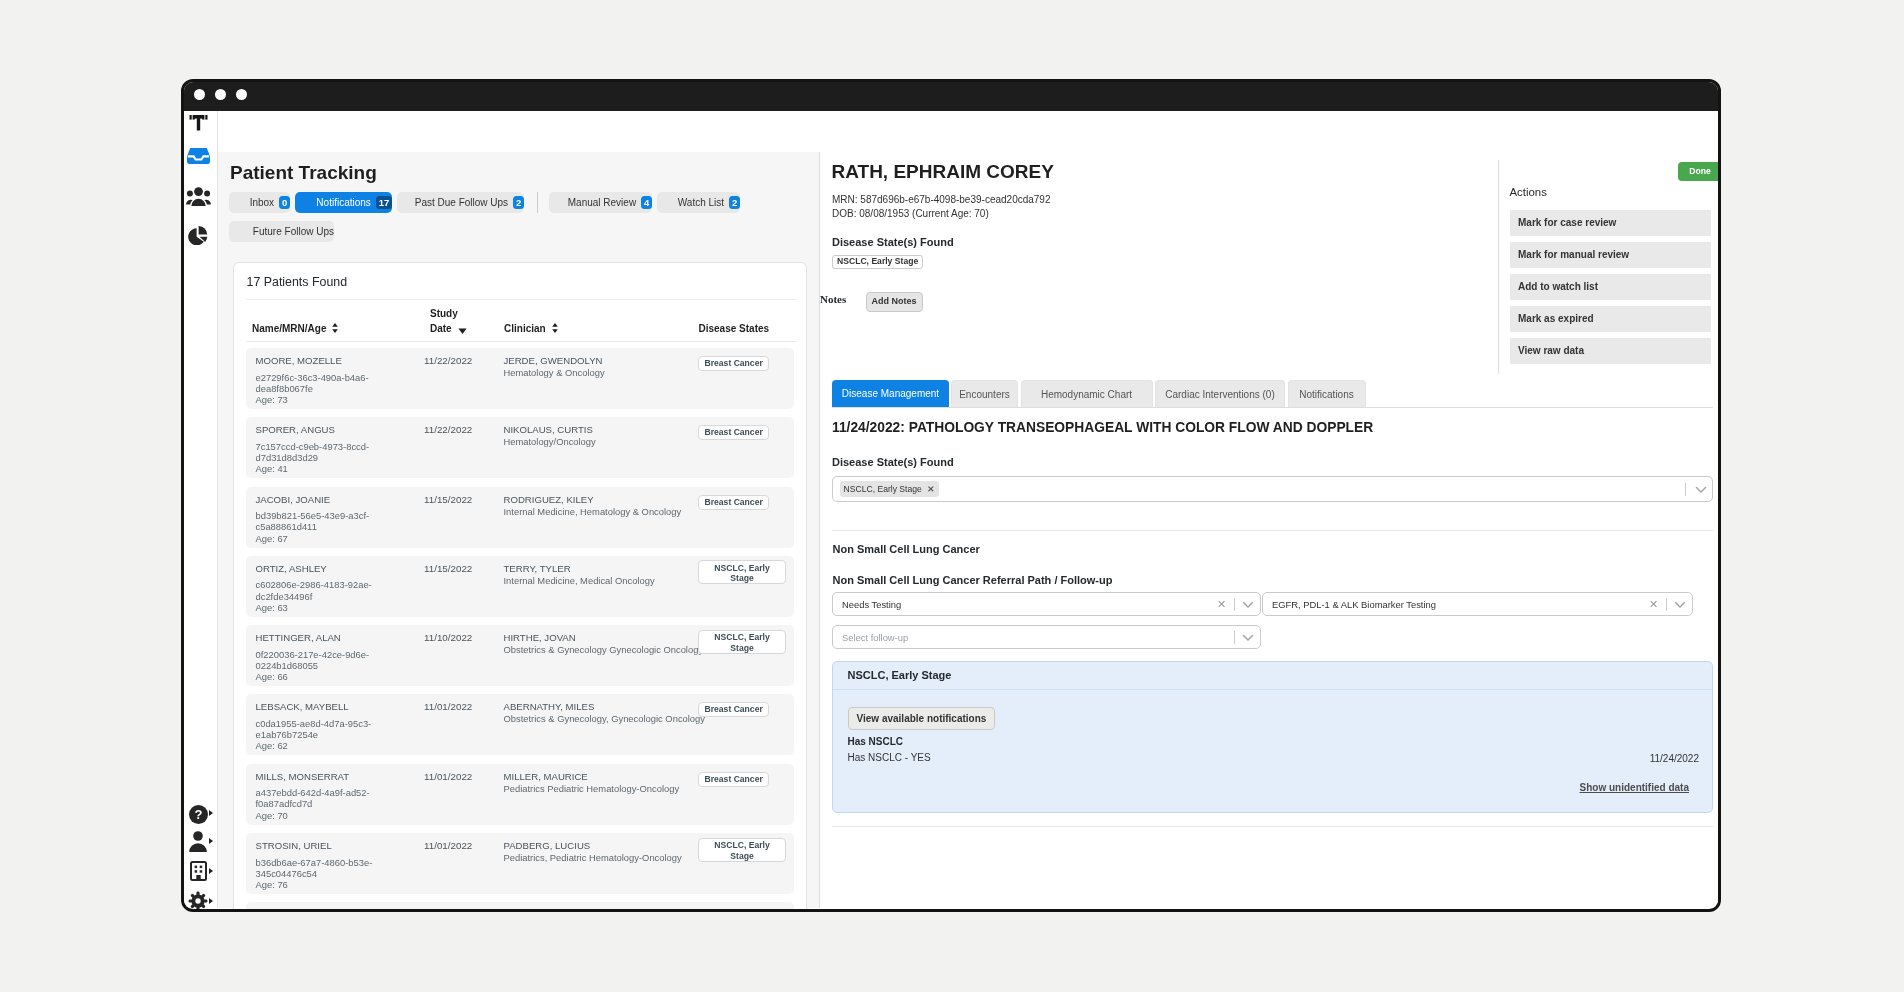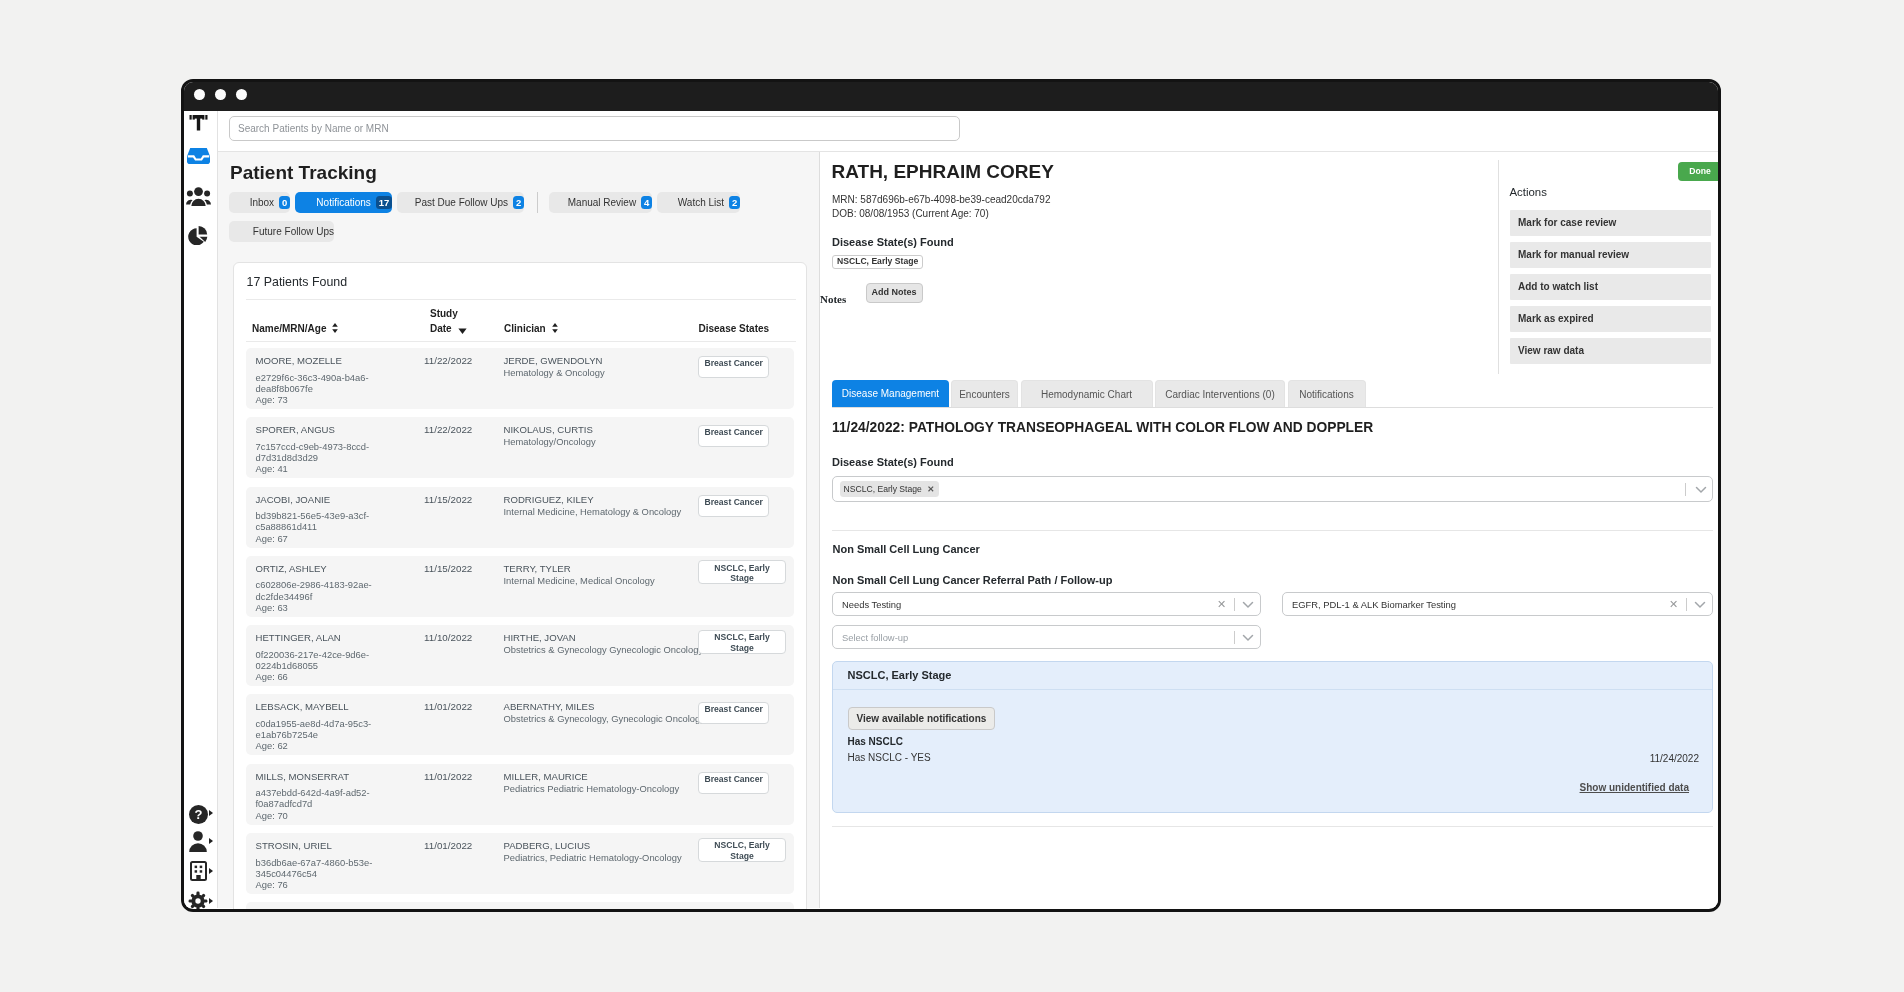--- a/index.html
+++ b/index.html
@@ -27,31 +27,31 @@
 .hr2 { position:absolute; left:12px; top:77.5px; width:550px; height:1px; background:#eaeaea; }
 .rows { position:absolute; left:12px; top:85px; width:550px; }
 .prow { position:relative; width:548px; height:61px; background:#f5f5f5; border-radius:5px; margin-bottom:8.3px; }
 .pname { position:absolute; left:9.5px; top:7px; font-size:9.6px; color:#4a545c; }
 .pmrn { position:absolute; left:9.5px; top:23.5px; font-size:9.4px; color:#5e686f; line-height:11.2px; }
 .page { position:absolute; left:9.5px; top:46px; font-size:9.4px; color:#5e686f; }
 .pdate { position:absolute; left:178px; top:7px; font-size:9.8px; color:#4a545c; }
 .pclin { position:absolute; left:257.5px; top:7px; font-size:9.6px; color:#4a545c; }
 .pdept { position:absolute; left:257.5px; top:19px; font-size:9.4px; color:#5e686f; }
 .chip { position:absolute; left:452px; background:#fff; border:1px solid #d6d9db; border-radius:4px; font-weight:bold; color:#3f4c55; }
-.chip1 { top:8px; height:22px; line-height:13px; padding:0 5.5px; font-size:8.6px; }
+.chip1 { top:8px; height:15px; line-height:13px; padding:0 5.5px; font-size:8.6px; }
 .chip2 { top:4.5px; width:88px; text-align:center; height:24px; font-size:8.6px; line-height:10.2px; padding-top:1.8px; }
 
 .rp { position:absolute; }
 .rname { left:11.5px; top:8.5px; font-size:19px; font-weight:bold; color:#1f1f1f; }
 .rmrn { left:12px; top:41.9px; font-size:10px; color:#333; }
 .rdob { left:12px; top:56.4px; font-size:10px; color:#333; }
 .rlbl { font-size:11px; font-weight:bold; color:#24292d; }
 .rchip { left:12px; top:103px; height:13.5px; background:#fff; border:1px solid #ccc; border-radius:3px; font-size:8.6px; font-weight:bold; color:#333; line-height:11.5px; padding:0 4px; }
 .rnotes { left:0; top:140.8px; font-size:11px; font-weight:bold; color:#24292d;font-family:Liberation Serif, serif; }
-.addnotes { left:45.5px; top:131px; height:19.5px; background:#e6e6e6; border:1px solid #c9c9c9; border-radius:4px; font-size:9px; font-weight:bold; color:#333; line-height:17.5px; padding:0 5px; }
+.addnotes { left:45.5px; top:140px; height:19.5px; background:#e6e6e6; border:1px solid #c9c9c9; border-radius:4px; font-size:9px; font-weight:bold; color:#333; line-height:17.5px; padding:0 5px; }
 .actdiv { left:678px; top:8px; width:1px; height:214px; background:#e0e0e0; }
 .done { left:858px; top:9.5px; width:44px; height:19px; background:#49a84d; border-radius:4px; color:#fff; font-size:8.6px; font-weight:bold; text-align:center; line-height:19px; }
 .act-title { left:689.5px; top:34px; font-size:11.4px; color:#24292d; }
 .abtn { left:689.5px; width:201.5px; height:26px; background:#e9e9e9; border-radius:1px; font-size:10px; font-weight:bold; color:#333; line-height:26px; padding-left:8.5px; }
 .tabs { position:absolute; left:12px; top:228px; display:flex; height:27px; }
 .tabs .tab { height:27px; background:#e9e9e9; color:#555; font-size:10px; line-height:27px; text-align:center; border-radius:4px 4px 0 0; margin-right:2.5px; border:1px solid #e3e3e3; border-bottom:none; }
 .tabs .tab.active { background:#0d82e4; color:#fff; margin-right:2px; border:none; }
 .tabline { position:absolute; left:12px; top:254.5px; width:881px; height:1px; background:#ddd; }
 .rhead { left:12px; top:267.5px; font-size:13.8px; font-weight:bold; color:#1f1f1f; }
 .lbl2 { left:12px; top:303.5px; }
@@ -152,23 +152,20 @@
           <rect x="8.4" y="0.6" width="3.2" height="4" rx="1.3" fill="#262626" transform="rotate(180 10 10)"></rect>
           <rect x="8.4" y="0.6" width="3.2" height="4" rx="1.3" fill="#262626" transform="rotate(225 10 10)"></rect>
           <rect x="8.4" y="0.6" width="3.2" height="4" rx="1.3" fill="#262626" transform="rotate(270 10 10)"></rect>
           <rect x="8.4" y="0.6" width="3.2" height="4" rx="1.3" fill="#262626" transform="rotate(315 10 10)"></rect>
           <circle cx="10" cy="10" r="6.6" fill="#262626"></circle>
           <circle cx="10" cy="10" r="2.7" fill="#fff"></circle>
         </svg>
       </div>
       <div class="arrow" style="left:24.5px; top:787px;"></div>
     </div>
-  <div class="searchrow">
-      <div class="searchinput">Search Patients by Name or MRN</div>
-    </div>
   <div class="content">
     <div class="leftpanel">
       <div class="pt-title">Patient Tracking</div>
       <div class="btn" style="left:11px; top:40px; width:61px;">Inbox <span class="badge">0</span></div>
       <div class="btn btn-blue" style="left:77px; top:40px; width:97px;">Notifications <span class="badge">17</span></div>
       <div class="btn" style="left:179px; top:40px; width:127px;">Past Due Follow Ups <span class="badge">2</span></div>
       <div class="vsep"></div>
       <div class="btn" style="left:331px; top:40px; width:103px;">Manual Review <span class="badge">4</span></div>
       <div class="btn" style="left:439px; top:40px; width:83px;">Watch List <span class="badge">2</span></div>
       <div class="btn" style="left:11px; top:69px; width:105px;">Future Follow Ups</div>
@@ -317,21 +314,21 @@
       <div class="sel" style="left:12px; top:440px; width:429px; height:24px;">
         <span class="seltext">Needs Testing</span>
         <span class="sel-x" style="left:384px; top:5px;">✕</span>
         <span class="sel-sep" style="left:401px; top:5px;"></span>
         <span class="chev" style="left:409px; top:8px;">
             <svg width="12" height="8" viewBox="0 0 12 8">
               <path d="M1.5 1.5 L6 6 L10.5 1.5" stroke="#a2a6aa" stroke-width="1.5" fill="none" stroke-linecap="round"></path>
             </svg>
           </span>
       </div>
-      <div class="sel" style="left:462px; top:440px; width:431px; height:24px;">
+      <div class="sel" style="left:442px; top:440px; width:431px; height:24px;">
         <span class="seltext">EGFR, PDL-1 &amp; ALK Biomarker Testing</span>
         <span class="sel-x" style="left:386px; top:5px;">✕</span>
         <span class="sel-sep" style="left:403px; top:5px;"></span>
         <span class="chev" style="left:411px; top:8px;">
             <svg width="12" height="8" viewBox="0 0 12 8">
               <path d="M1.5 1.5 L6 6 L10.5 1.5" stroke="#a2a6aa" stroke-width="1.5" fill="none" stroke-linecap="round"></path>
             </svg>
           </span>
       </div>
       <div class="sel" style="left:12px; top:473px; width:429px; height:24px;">

